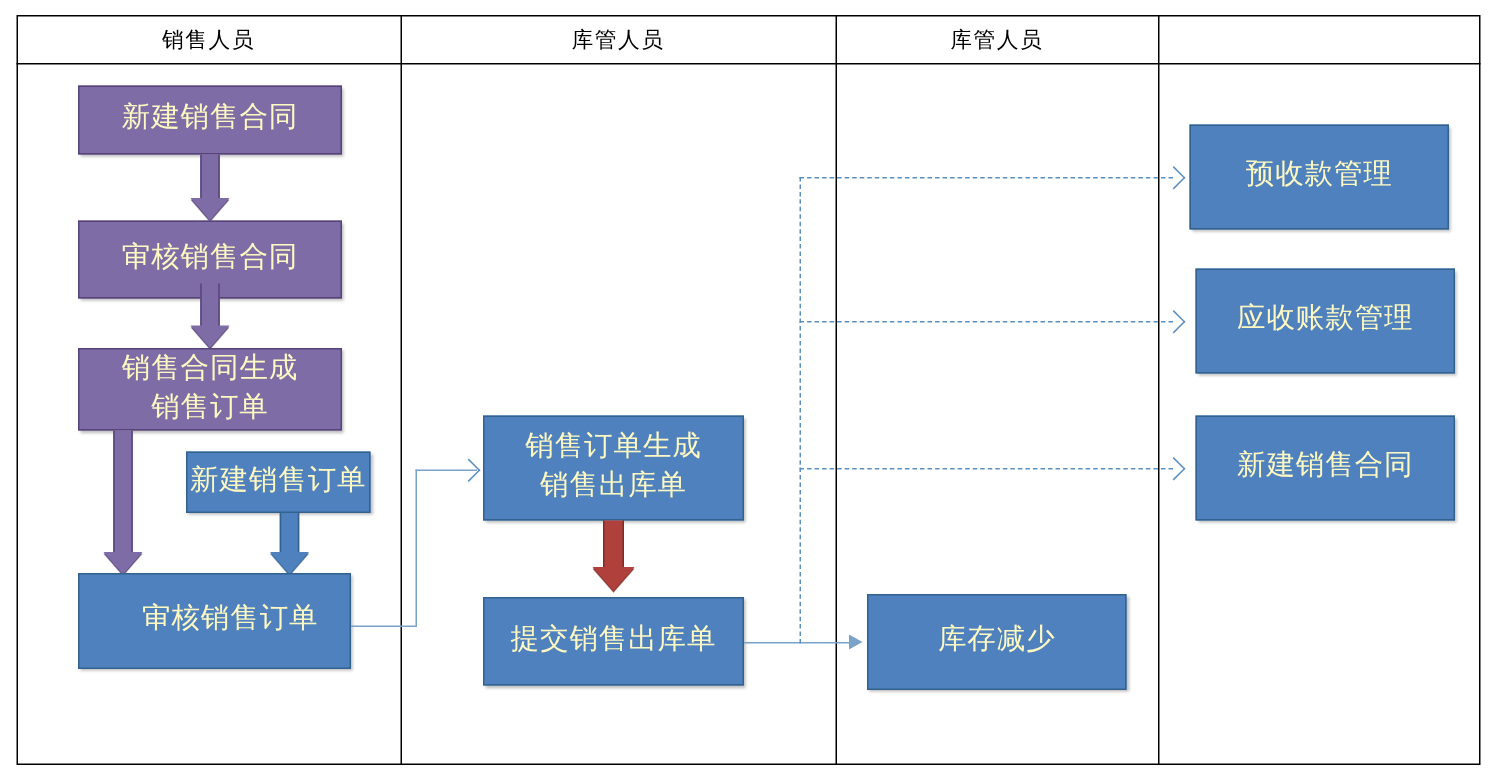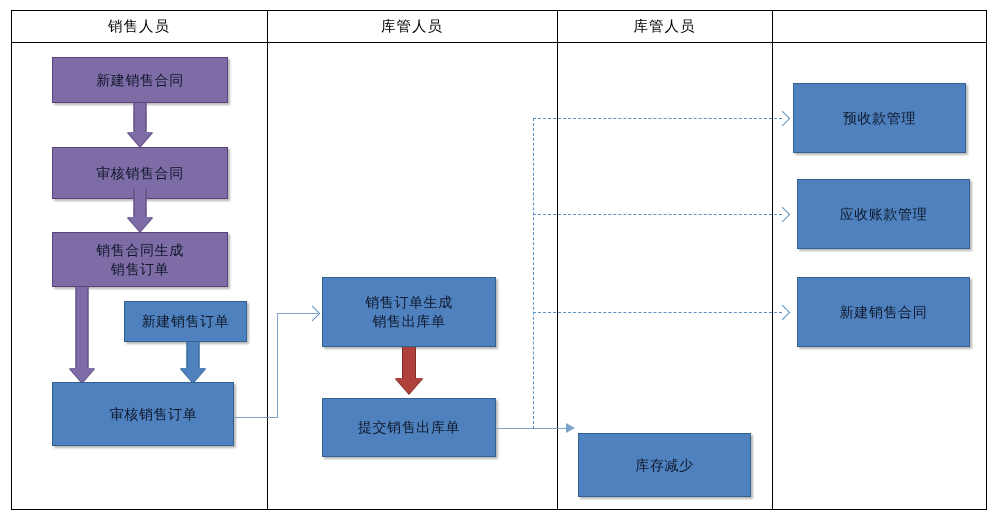--- a/index.html
+++ b/index.html
@@ -45,26 +45,27 @@
     white-space: nowrap;
   }
 
   
   .node {
     position: absolute;
     display: flex;
     align-items: center;
     justify-content: center;
     text-align: center;
-    color: #0f172a;
-    font-size: 14px;
+    color: #fef9c3;
+    font-size: 19px;
     line-height: 1.35;
     letter-spacing: 0.6px;
     white-space: pre-line;
     box-shadow: 1.5px 1.5px 2px rgba(0,0,0,0.28);
+    font-family: Liberation Mono, monospace;
   }
   .node.purple {
     background: #7E6CA6;
     border: 1.4px solid #584379;
   }
   .node.blue {
     background: #4E81BD;
     border: 1.4px solid #33628F;
   }
 
@@ -158,21 +159,21 @@
   <div class="node blue" style="left:322px; top:277px; width:174px; height:70px;">销售订单生成
 销售出库单</div>
 
   <div class="blockarrow arrow-red" style="left:379px; top:347px; width:60px; height:48px;">
     <div class="shaft" style="top:0; width:14px; height:32px;"></div>
     <div class="head" style="top:31px;"></div>
   </div>
 
   <div class="node blue" style="left:322px; top:398px; width:174px; height:59px;">提交销售出库单</div>
 
-  <div class="node blue" style="left:578px; top:396px; width:173px; height:64px;margin-top:37px;">库存减少</div>
+  <div class="node blue" style="left:578px; top:396px; width:173px; height:64px;">库存减少</div>
 
   <div class="ln solid-h" style="left:496px; top:428px; width:72px;"></div>
   <div class="vhead right" style="left:566px; top:423px;"></div>
 
   <div class="ln dash-v" style="left:533px; top:118px; height:311px;"></div>
 
   <div class="ln dash-h" style="left:533px; top:118px; width:249px;"></div>
   <div class="vhead open-right" style="left:777px; top:113px;"></div>
 
   <div class="ln dash-h" style="left:533px; top:214px; width:249px;"></div>

